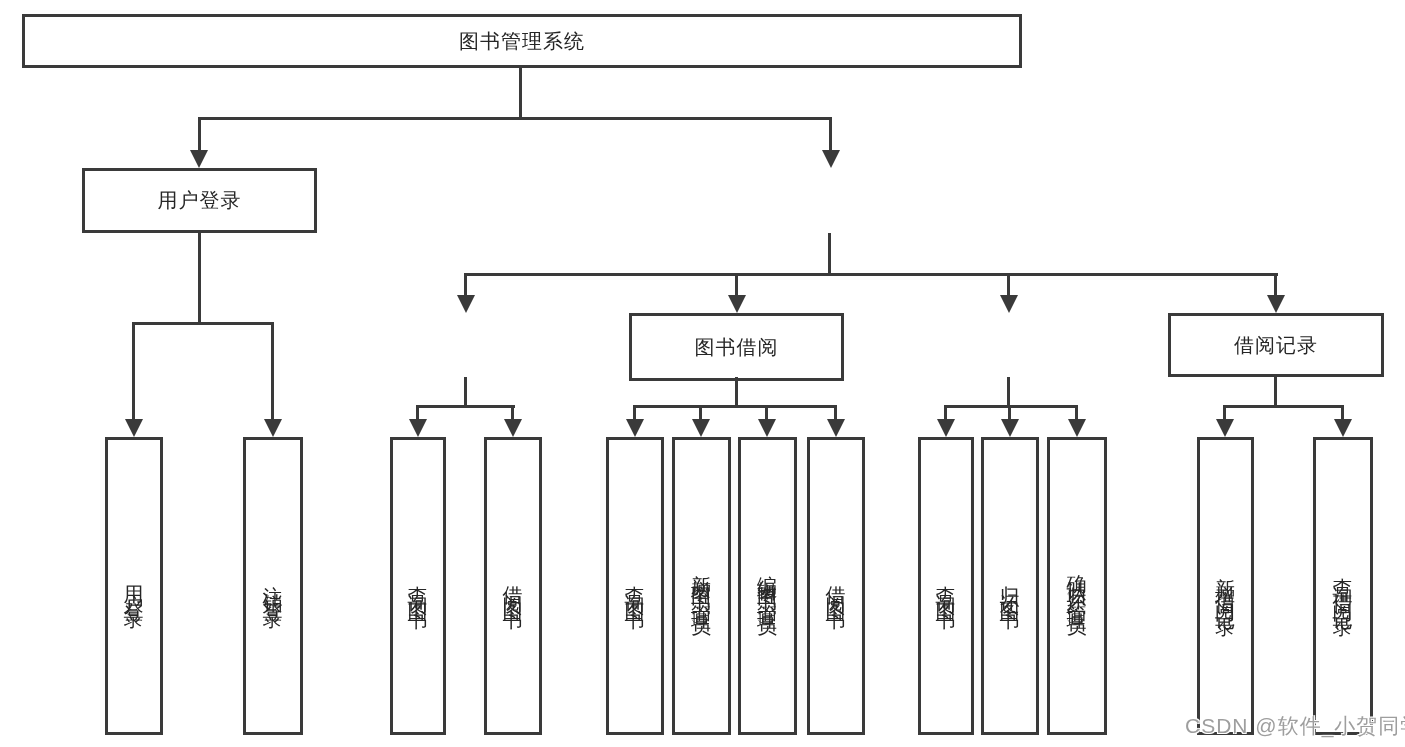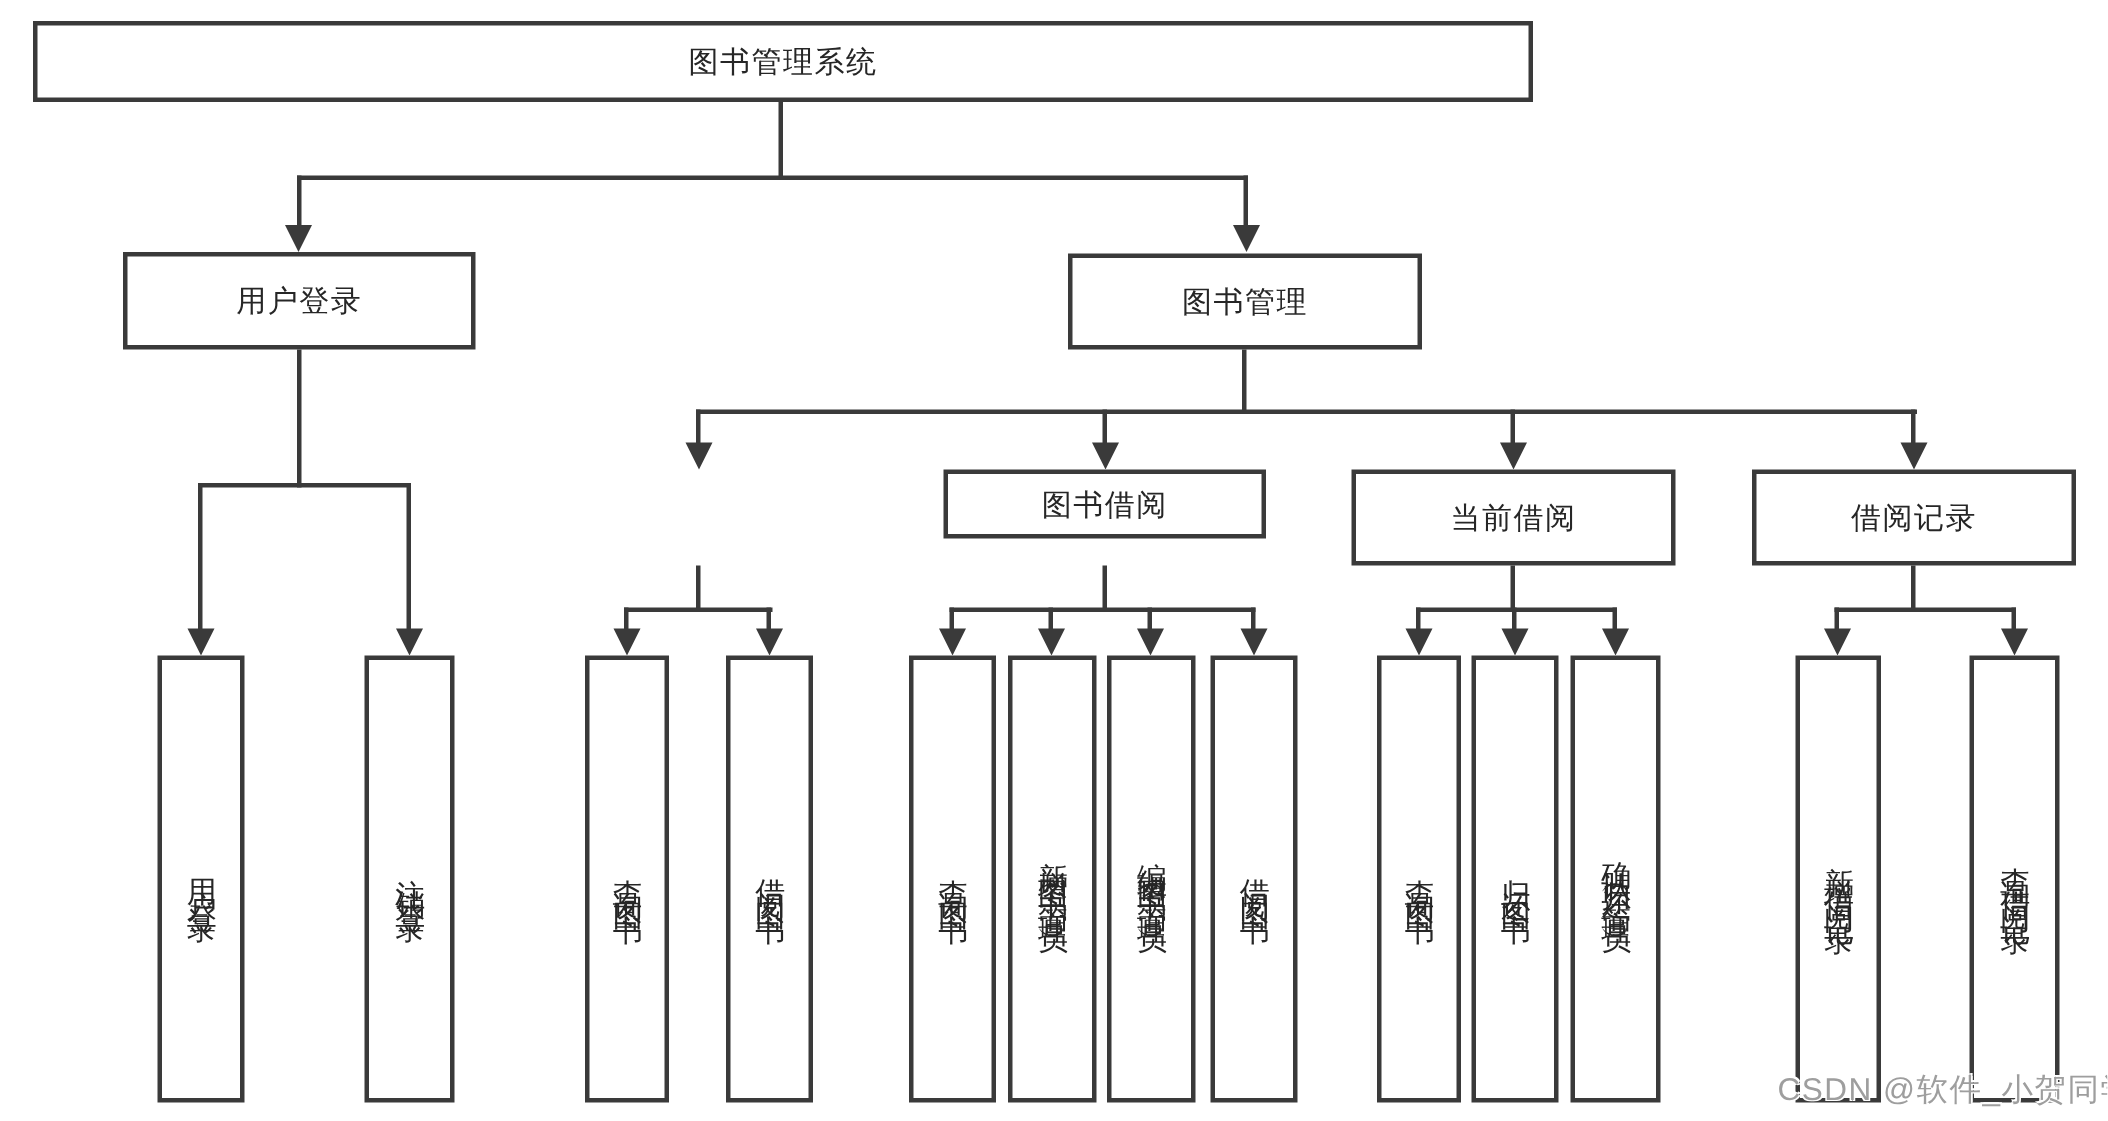--- a/index.html
+++ b/index.html
@@ -54,42 +54,40 @@
   <div class="box" style="left:22px;top:14px;width:1000px;height:54px">图书管理系统</div>
 
   <div class="vl" style="left:519px;top:68px;height:52px"></div>
   <div class="hl" style="left:198px;top:117px;width:634px"></div>
   <div class="vl" style="left:198px;top:117px;height:38px"></div>
   <div class="ah" style="left:190px;top:150px"></div>
   <div class="vl" style="left:829px;top:117px;height:38px"></div>
   <div class="ah" style="left:822px;top:150px"></div>
 
   <div class="box" style="left:82px;top:168px;width:235px;height:65px">用户登录</div>
-  <div class="box" style="left:712px;top:169px;width:236px;height:64px">图书管理</div>
 
   <div class="vl" style="left:198px;top:233px;height:92px"></div>
   <div class="hl" style="left:132px;top:322px;width:142px"></div>
   <div class="vl" style="left:132px;top:322px;height:100px"></div>
   <div class="ah" style="left:125px;top:419px"></div>
   <div class="vl" style="left:271px;top:322px;height:100px"></div>
   <div class="ah" style="left:264px;top:419px"></div>
 
   <div class="vl" style="left:828px;top:233px;height:43px"></div>
   <div class="hl" style="left:464px;top:273px;width:814px"></div>
   <div class="vl" style="left:464px;top:273px;height:25px"></div>
   <div class="ah" style="left:457px;top:295px"></div>
   <div class="vl" style="left:735px;top:273px;height:25px"></div>
   <div class="ah" style="left:728px;top:295px"></div>
   <div class="vl" style="left:1007px;top:273px;height:25px"></div>
   <div class="ah" style="left:1000px;top:295px"></div>
   <div class="vl" style="left:1274px;top:273px;height:25px"></div>
   <div class="ah" style="left:1267px;top:295px"></div>
 
-  <div class="box" style="left:629px;top:313px;width:215px;height:46px">图书借阅</div>
-  <div class="box" style="left:901px;top:313px;width:216px;height:64px">当前借阅</div>
+  <div class="box" style="left:629px;top:313px;width:215px;height:68px">图书借阅</div>
   <div class="box" style="left:1168px;top:313px;width:216px;height:64px">借阅记录</div>
 
   <div class="vl" style="left:464px;top:377px;height:31px"></div>
   <div class="hl" style="left:416px;top:405px;width:99px"></div>
   <div class="vl" style="left:416px;top:405px;height:16px"></div>
   <div class="ah" style="left:409px;top:419px"></div>
   <div class="vl" style="left:511px;top:405px;height:16px"></div>
   <div class="ah" style="left:504px;top:419px"></div>
 
   <div class="vl" style="left:735px;top:377px;height:31px"></div>

